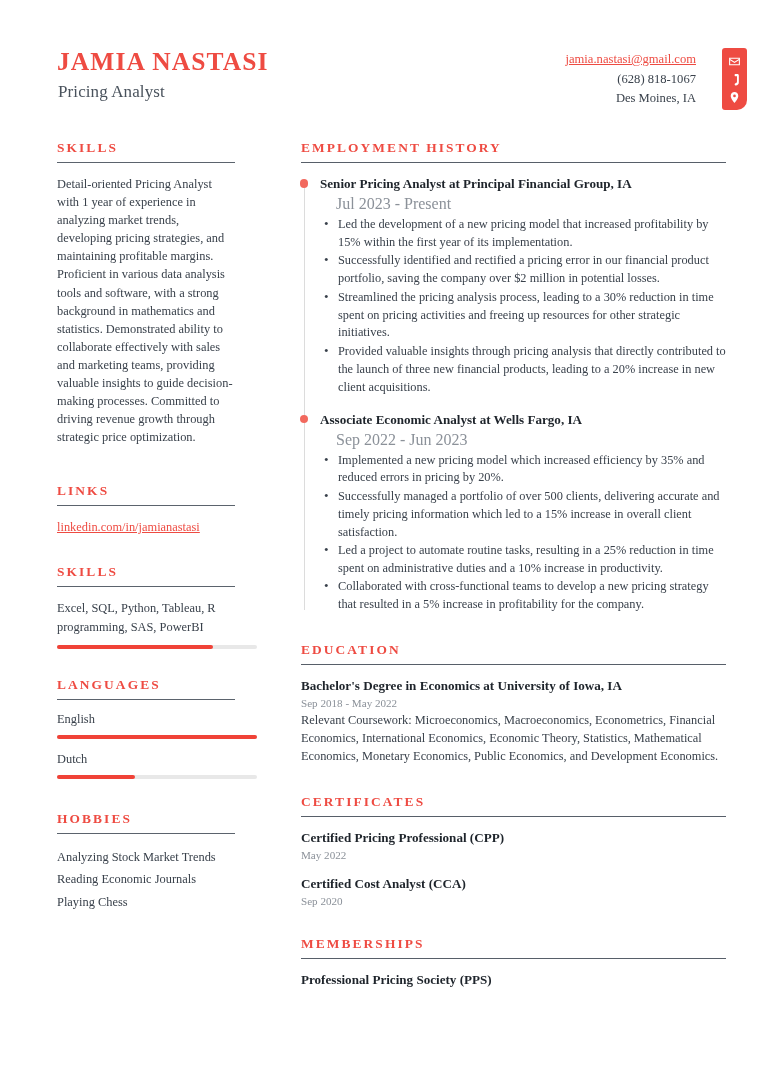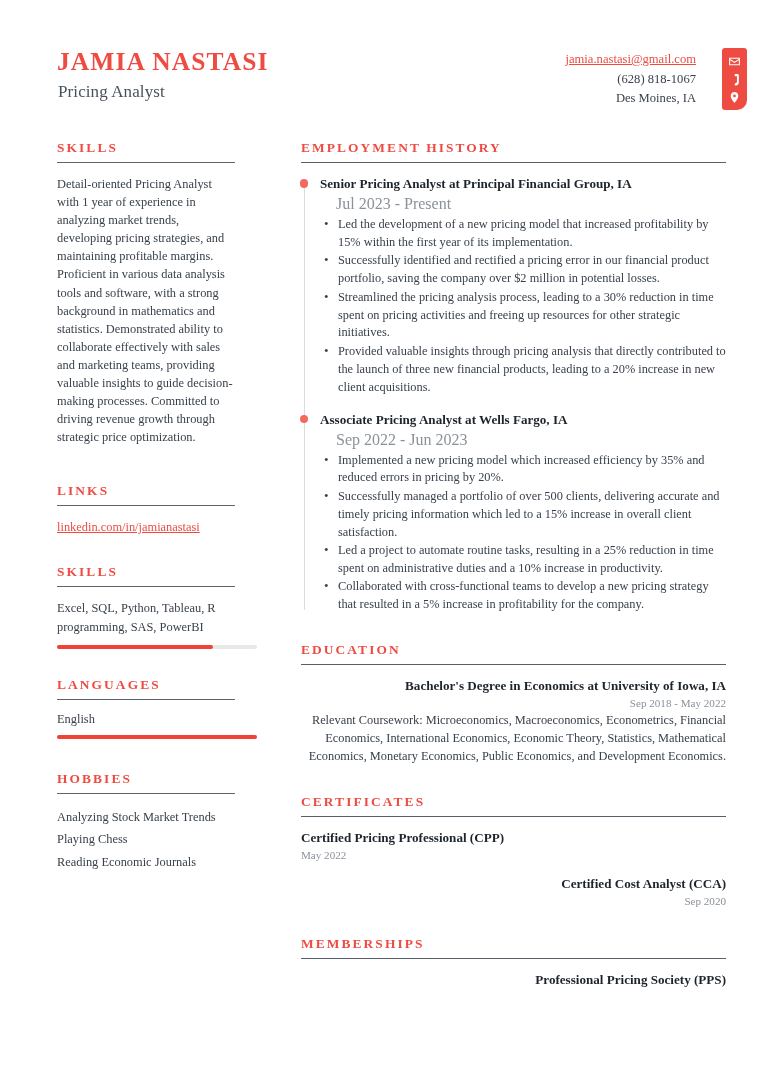--- a/index.html
+++ b/index.html
@@ -89,21 +89,21 @@
   ul.bullets li {
     position:relative; padding-left:18px;
     font-size:12.35px; line-height:17.9px; color:#39414b; margin-bottom:.5px;
   }
   ul.bullets li:before {
     content:"•"; position:absolute; left:4px; top:-1px;
     font-size:13px; color:#39414b;
   }
 
   .entry { margin-bottom:14px; }
-  .entry:last-child { margin-bottom:0;text-align:right; }
+  .entry:last-child { margin-bottom:0; }
   .entry-title { font-size:13.1px; font-weight:bold; color:#1e242b; line-height:18px; }
   .entry-date { font-size:11.1px; color:#8b9199; margin:2px 0 3px; }
   .entry-desc { font-size:12.35px; line-height:17.9px; color:#39414b; }
 </style>
 </head>
 <body>
 
 <div class="page">
 
   <div class="header">
@@ -168,30 +168,36 @@
 
       <div class="sec">
         <div class="sec-title">LANGUAGES</div>
         <div class="sec-rule"></div>
         <div class="lang-row">
           <div class="lang-name">English</div>
           <div class="bar">
             <span style="width: 100%;"></span>
           </div>
         </div>
+        <div class="lang-row">
+          <div class="lang-name">Dutch</div>
+          <div class="bar">
+            <span style="width: 39%;"></span>
+          </div>
+        </div>
       </div>
 
       <div class="gap-sm"></div>
 
       <div class="sec">
         <div class="sec-title">HOBBIES</div>
         <div class="sec-rule"></div>
         <div class="hobby">Analyzing Stock Market Trends</div>
+        <div class="hobby">Reading Economic Journals</div>
         <div class="hobby">Playing Chess</div>
-        <div class="hobby">Reading Economic Journals</div>
       </div>
 
     </div>
 
     <div class="right">
 
       <div class="sec">
         <div class="sec-title">EMPLOYMENT HISTORY</div>
         <div class="sec-rule"></div>
 
@@ -204,21 +210,21 @@
             <ul class="bullets">
               <li>Led the development of a new pricing model that increased profitability by 15% within the first year of its implementation.</li>
               <li>Successfully identified and rectified a pricing error in our financial product portfolio, saving the company over $2 million in potential losses.</li>
               <li>Streamlined the pricing analysis process, leading to a 30% reduction in time spent on pricing activities and freeing up resources for other strategic initiatives.</li>
               <li>Provided valuable insights through pricing analysis that directly contributed to the launch of three new financial products, leading to a 20% increase in new client acquisitions.</li>
             </ul>
           </div>
 
           <div class="job">
             <span class="dot"></span>
-            <div class="job-head">Associate Pricing Analyst at Wells Fargo, IA</div>
+            <div class="job-head">Associate Economic Analyst at Wells Fargo, IA</div>
             <div class="job-date">Sep 2022 - Jun 2023</div>
             <ul class="bullets">
               <li>Implemented a new pricing model which increased efficiency by 35% and reduced errors in pricing by 20%.</li>
               <li>Successfully managed a portfolio of over 500 clients, delivering accurate and timely pricing information which led to a 15% increase in overall client satisfaction.</li>
               <li>Led a project to automate routine tasks, resulting in a 25% reduction in time spent on administrative duties and a 10% increase in productivity.</li>
               <li>Collaborated with cross-functional teams to develop a new pricing strategy that resulted in a 5% increase in profitability for the company.</li>
             </ul>
           </div>
 
         </div>

